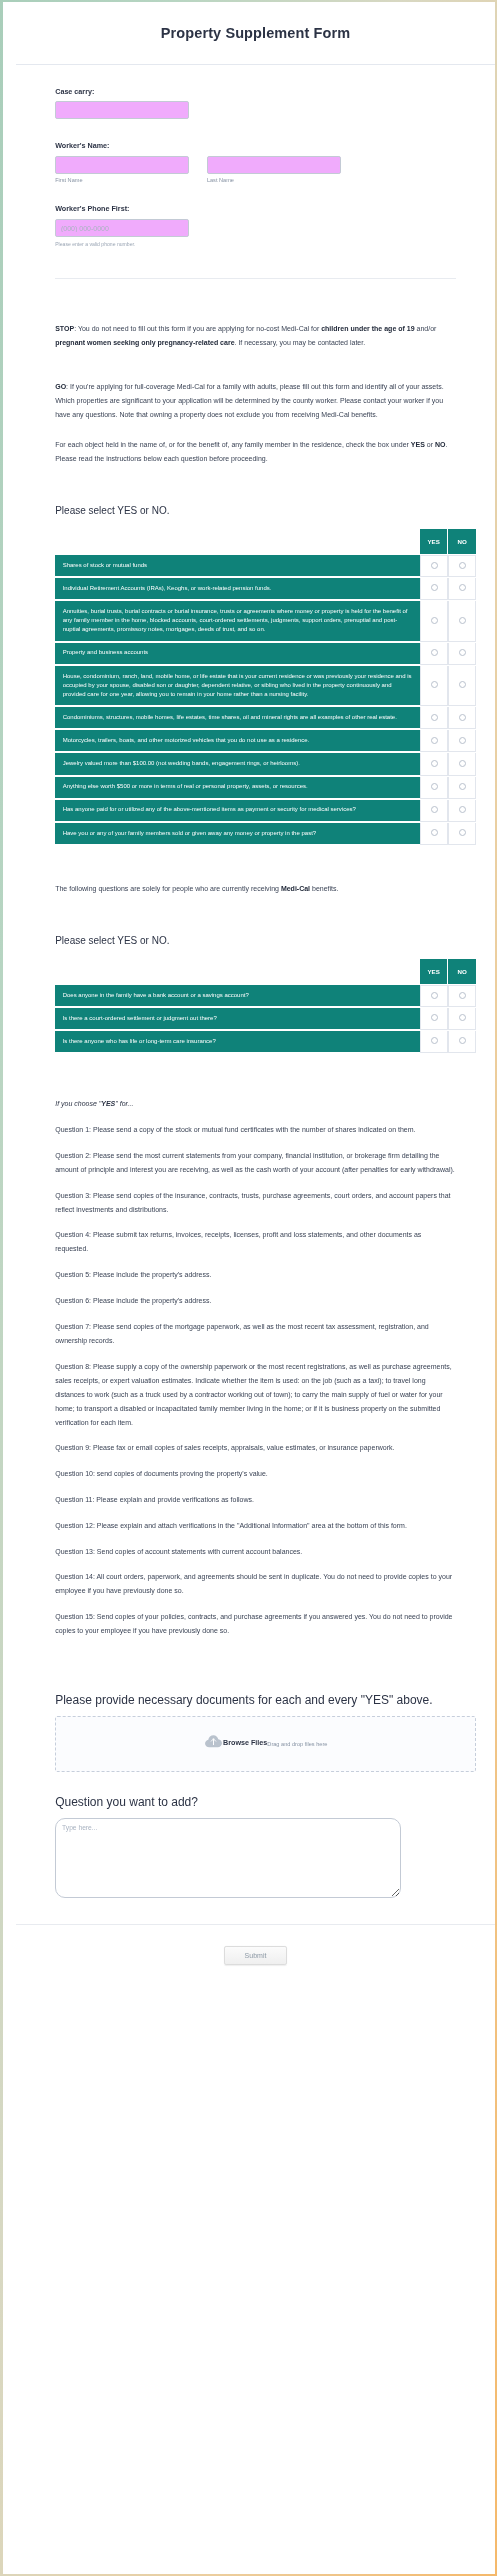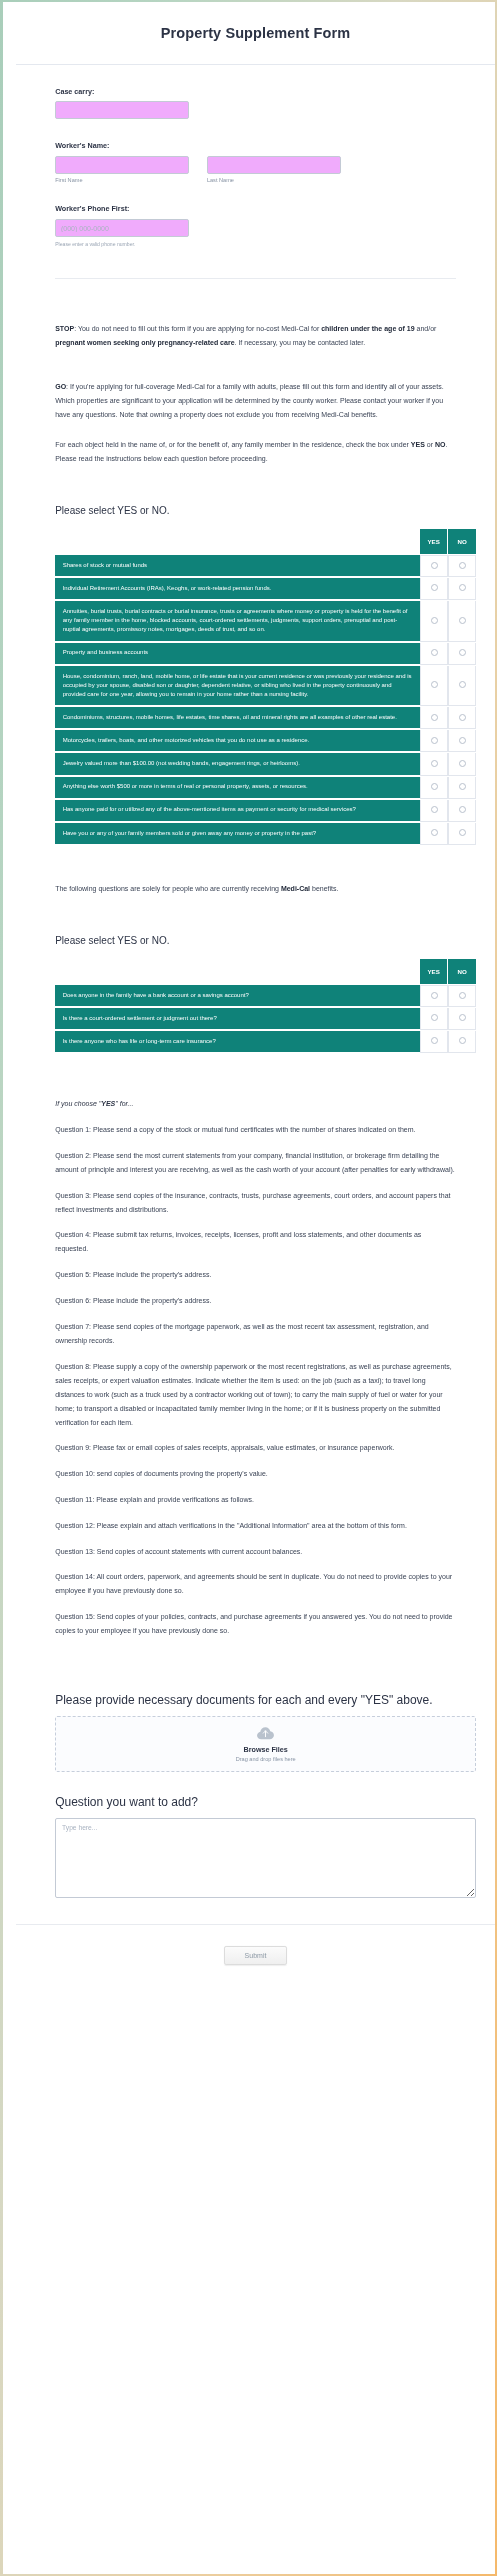--- a/index.html
+++ b/index.html
@@ -174,39 +174,39 @@
     font-size: 12px;
     color: #2c3345;
     margin: 0 0 8.6px 0;
   }
   .dropzone {
     border: 1.1px dashed #c6cedb;
     border-radius: 2.7px;
     background: #fbfcfe;
     height: 56px;
     display:flex;
-    flex-direction: column;
+    flex-direction: row;
     align-items:center;
     justify-content:center;
     width: 421px;
   }
   .cloud-ico { margin-bottom: 2.1px; }
   .browse-files {
     font-size: 7.2px;
     font-weight: bold;
     color: #2c3345;
     margin-bottom: 2.1px;
   }
   .drag-hint { font-size: 5.6px; color: #8793a4; }
 
   .textarea-box {
-    width: 421px;
+    width: 346px;
     height: 80px;
     border: 0.5px solid #c3cad5;
-    border-radius: 2px;
+    border-radius: 10px;
     padding: 4.8px 5.9px;
     font-family: "Liberation Sans", sans-serif;
     font-size: 6.7px;
     color: #2c3345;
     resize: vertical;
     outline: none;
     background:#fff;
   }
   .textarea-box::placeholder { color:#a9b3c1; }
 

